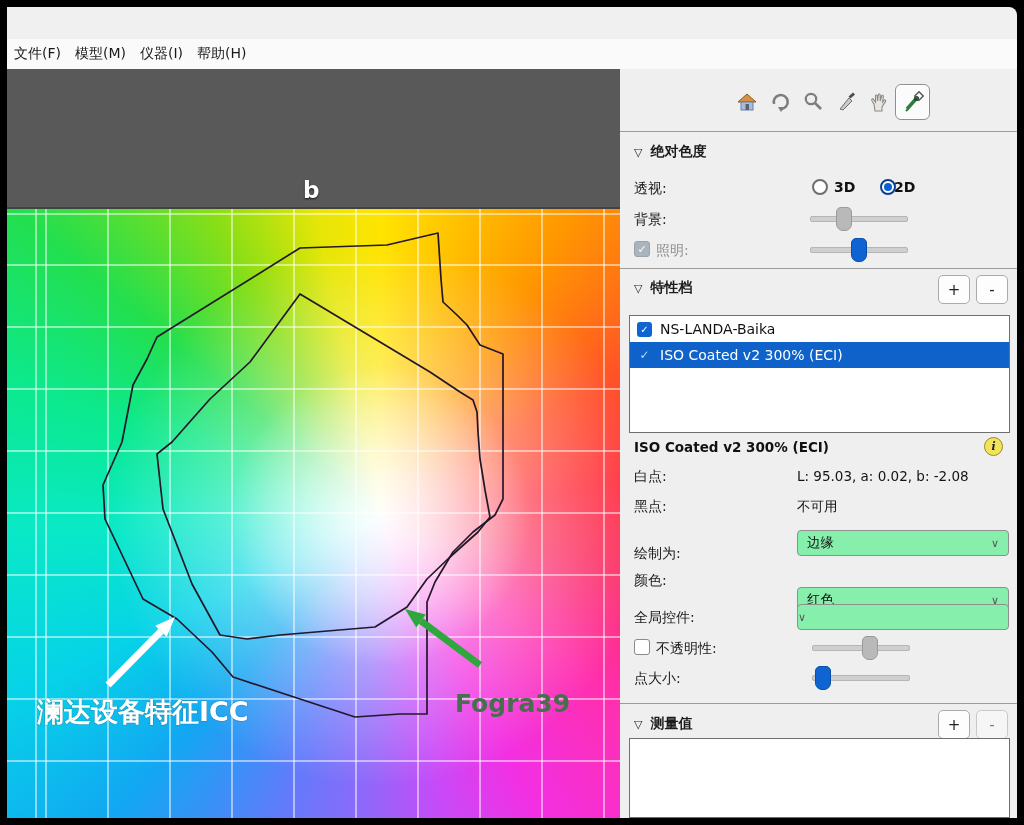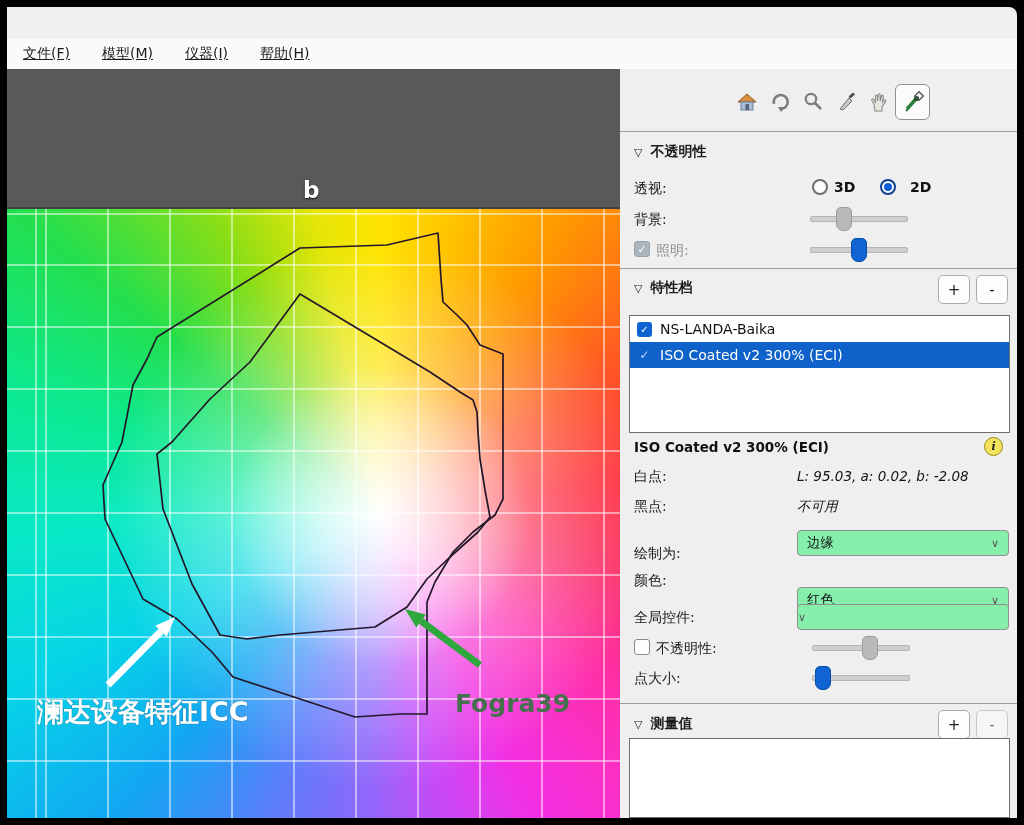--- a/index.html
+++ b/index.html
@@ -13,21 +13,21 @@
             position:relative;flex:0 0 auto;}
   .app-icon::after{content:"";position:absolute;left:3px;top:2px;width:8px;height:8px;border-radius:50%;
             border:2px solid #fff;border-right-color:transparent;border-bottom-color:transparent;transform:rotate(-20deg);}
   .title-text{font-size:13px;color:#141414;}
   .winbtns{margin-left:auto;display:flex;height:100%;}
   .winbtn{width:58px;height:100%;display:flex;align-items:center;justify-content:center;
           font-size:14px;color:#333;}
   
   .menubar{position:absolute;left:0;top:32px;right:0;height:30px;background:#fafafa;
            display:flex;align-items:center;border-bottom:1px solid #e3e3e3;}
-  .menu-item{font-size:14px;color:#1a1a1a;padding:0 16px;height:100%;display:flex;align-items:center;text-decoration:underline;}
+  .menu-item{font-size:14px;color:#1a1a1a;padding:0 7px;height:100%;display:flex;align-items:center;}
   
   .plot{position:absolute;left:0;top:62px;width:613px;bottom:0;background:#595959;border-right:1px solid #3c3c3c;}
   .axis-band{position:absolute;left:0;top:0;right:0;height:138px;background:#595959;border-bottom:2px solid #424242;}
   .axis-label{position:absolute;left:296px;bottom:4px;color:#fff;font-size:23px;font-weight:bold;
               text-shadow:0 1px 2px rgba(0,0,0,.8);}
   .color-field{position:absolute;left:0;top:140px;width:692px;height:609px;
     background-image:
       repeating-linear-gradient(to right, rgba(255,255,255,.5) 0 2px, rgba(255,255,255,0) 2px 62px),
       repeating-linear-gradient(to bottom, rgba(255,255,255,.5) 0 2px, rgba(255,255,255,0) 2px 62px),
       radial-gradient(circle 150px at 54% 50.5%, rgba(255,255,255,.95) 0, rgba(255,255,255,0) 100%),
@@ -76,21 +76,21 @@
   .listbox{position:absolute;left:9px;width:379px;background:#fff;border:1px solid #6f6f6f;}
   .list-row{height:26px;display:flex;align-items:center;font-size:14px;color:#111;padding-left:7px;gap:8px;}
   .list-row .rowcb{width:15px;height:15px;border-radius:3px;background:#0f64d2;display:flex;align-items:center;justify-content:center;color:#fff;font-size:10px;flex:0 0 auto;}
   .list-row.selected{background:#0e62c9;color:#fff;font-size:14px;}
   .list-row.selected .rowck{color:#bcd6f7;font-size:12px;width:15px;text-align:center;}
   .row-name{font-weight:400;}
   
   .detail-title{position:absolute;left:14px;font-size:13.5px;font-weight:bold;color:#111;}
   .info-icon{position:absolute;width:17px;height:17px;border-radius:50%;background:#f3e35a;border:1.5px solid #9c8c1a;
              display:flex;align-items:center;justify-content:center;font-size:11px;font-weight:bold;color:#222;font-family:"DejaVu Serif","Liberation Serif",serif;font-style:italic;}
-  .detail-value{position:absolute;left:177px;font-size:13.5px;color:#141414;font-style:italic;}
+  .detail-value{position:absolute;left:177px;font-size:13.5px;color:#141414;}
   .dropdown{position:absolute;left:177px;width:212px;height:26px;background:#86efac;border:1px solid #8f8f8f;border-radius:4px;
             display:flex;align-items:center;box-sizing:border-box;}
   .dd-value{font-size:13.5px;color:#111;padding-left:9px;flex:1;}
   .dd-chev{font-size:11px;color:#555;padding-right:9px;}
   .measurebox{position:absolute;left:9px;width:379px;background:#fff;border:1px solid #6f6f6f;}
   
   .tool svg{display:block;}
 </style>
 </head>
 <body>
@@ -178,28 +178,28 @@
               <line x1="5" y1="21" x2="7" y2="19" stroke="#2f7d3a" stroke-width="2"></line>
             </svg>
         </span>
       </div>
     </div>
 
     <div class="sep" style="top:62px"></div>
 
     <div class="sec-header" style="top:74px">
       <span class="tri">▽</span>
-      <span>不透明性</span>
+      <span>绝对色度</span>
     </div>
 
     <div class="row-label" style="top:111px">透视:</div>
     <div class="radio" style="left:192px;top:110px"></div>
     <div class="radio-label" style="left:214px;top:110px">3D</div>
     <div class="radio sel" style="left:260px;top:110px"></div>
-    <div class="radio-label" style="left:290px;top:110px">2D</div>
+    <div class="radio-label" style="left:274px;top:110px">2D</div>
 
     <div class="row-label" style="top:142px">背景:</div>
     <div class="slider" style="left:190px;top:138px">
       <div class="track"></div>
       <div class="handle gray" style="left:26px"></div>
     </div>
 
     <div class="checkbox cb-disabled" style="left:14px;top:172px">
       <span>✓</span>
     </div>

